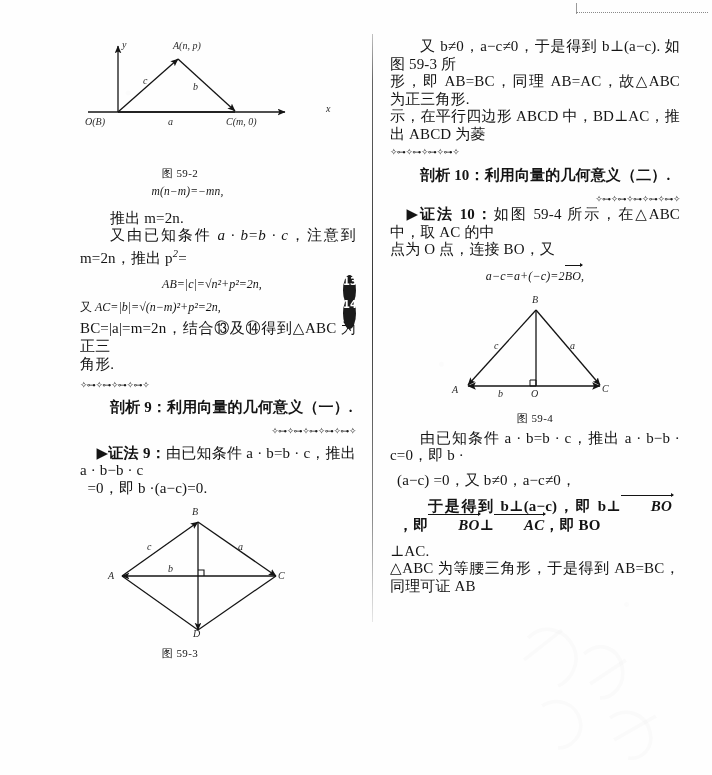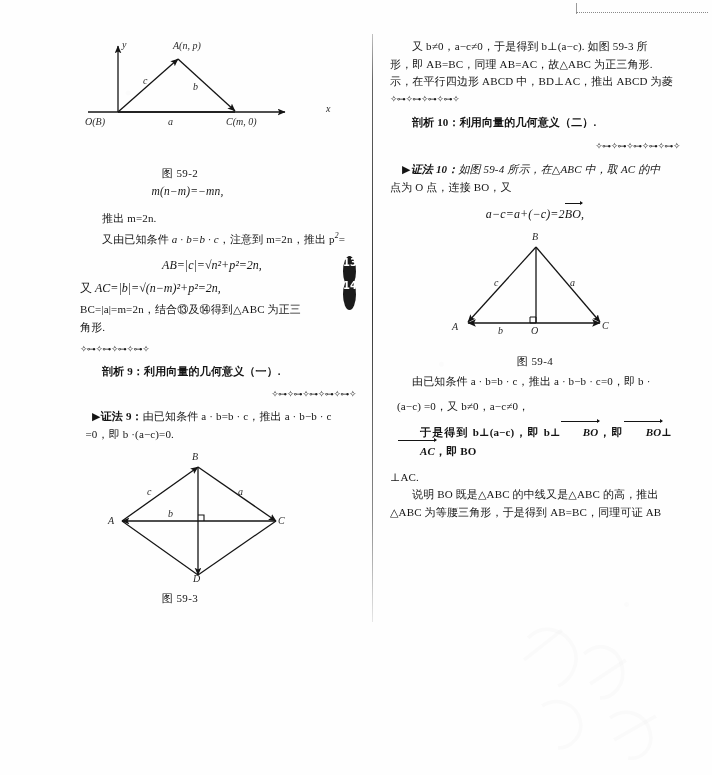--- a/index.html
+++ b/index.html
@@ -68,21 +68,21 @@
 
   .col {
     position: absolute;
     top: 0;
   }
   .col-left  { left: 80px;  width: 276px; }
   .col-right { left: 390px; width: 290px; }
 
   
   .tp {
-    font-size: 11px;
+    font-size: 15px;
     line-height: 17.6px;
     text-align: justify;
     letter-spacing: 0.15px;
     margin: 0;
     color: #141414;
   }
   .tp.ind   { text-indent: 2em; }
   .tp.cen   { text-align: center; text-indent: 0; }
   .mi { font-style: italic; font-family: "Liberation Serif", serif; }
   .mb { font-weight: normal; font-style: italic; }
@@ -319,21 +319,21 @@
     </p>
 
     <div class="ornament orn-left" style="margin-top:3px; width:110px;">✧⊶✧⊶✧⊶✧⊶✧</div>
 
     <p class="tp ind bold" style="margin-top:10px;">
       <span>剖析 10：利用向量的几何意义（二）.</span>
     </p>
 
     <div class="ornament orn-right" style="margin-top:10px;">✧⊶✧⊶✧⊶✧⊶✧⊶✧</div>
 
-    <p class="tp" style="margin-top:10px; text-indent:1.1em;font-style:italic;">
+    <p class="tp" style="margin-top:2px; text-indent:1.1em;">
       <span class="bold">▶</span><span class="bold">证法 10：</span><span>如图 59-4 所示，在△ABC 中，取 AC 的中</span>
     </p>
     <p class="tp" style="margin:0;">
       <span>点为 O 点，连接 BO，又</span>
     </p>
 
     <div class="tp cen" style="margin-top:8px; font-size:12px;">
       <span class="mb">a−c=a+(−c)=2</span><span class="vecbar mi">BO</span><span>,</span>
     </div>
 
@@ -354,42 +354,39 @@
       </svg>
       <div class="smallnote mb" style="left:142px; top:-4px;">B</div>
       <div class="smallnote mb" style="left:62px; top:86px;">A</div>
       <div class="smallnote mb" style="left:212px; top:85px;">C</div>
       <div class="smallnote mb" style="left:141px; top:90px;">O</div>
       <div class="smallnote mb" style="left:104px; top:42px;">c</div>
       <div class="smallnote mb" style="left:180px; top:42px;">a</div>
       <div class="smallnote mb" style="left:108px; top:90px;">b</div>
     </div>
 
-    <div class="fig-cap" style="width:290px; margin-top:7px;">
+    <div class="fig-cap" style="width:290px; margin-top:1px;">
       <span>图</span>
       <span class="num">59-4</span>
     </div>
 
     <p class="tp ind" style="margin-top:4px;">
       <span>由已知条件 a · b=b · c，推出 a · b−b · c=0，即 b ·</span>
     </p>
     <p class="tp" style="margin:7px;">
       <span>(a−c) =0，又 b≠0，a−c≠0，</span>
     </p>
 
     <p class="tp ind" style="margin:8px;font-weight:bold;">
       <span>于是得到 b⊥(a−c)，即 b⊥</span><span class="vecbar mi">BO</span><span>，即</span><span class="vecbar mi">BO</span><span>⊥</span><span class="vecbar mi">AC</span><span>，即 BO</span>
     </p>
     <p class="tp" style="margin:0;">
       <span>⊥AC.</span>
     </p>
 
-    <p class="tp ind" style="margin:0;">
-      <span>说明 BO 既是△ABC 的中线又是△ABC 的高，推出</span>
-    </p>
     <p class="tp" style="margin:0;">
       <span>△ABC 为等腰三角形，于是得到 AB=BC，同理可证 AB</span>
     </p>
   </div>
 
   <svg class="watermark" viewBox="0 0 190 165">
     <g fill="none" stroke="rgba(0,0,0,0.035)" stroke-width="4">
       <path d="M14,38 C30,22 52,30 60,48 C66,62 58,80 44,86"></path>
       <path d="M10,60 L48,30"></path>
       <path d="M70,54 C86,40 104,48 108,66 C112,84 100,98 86,98"></path>

